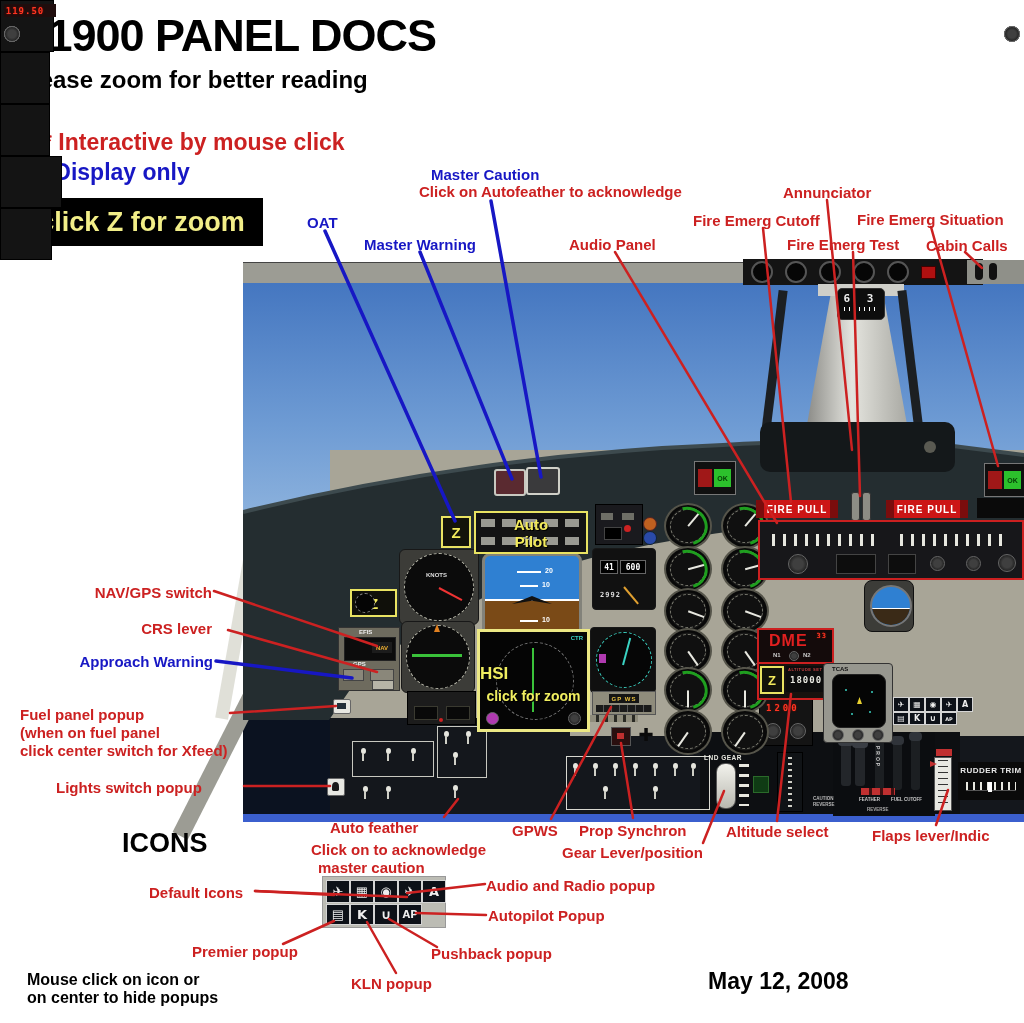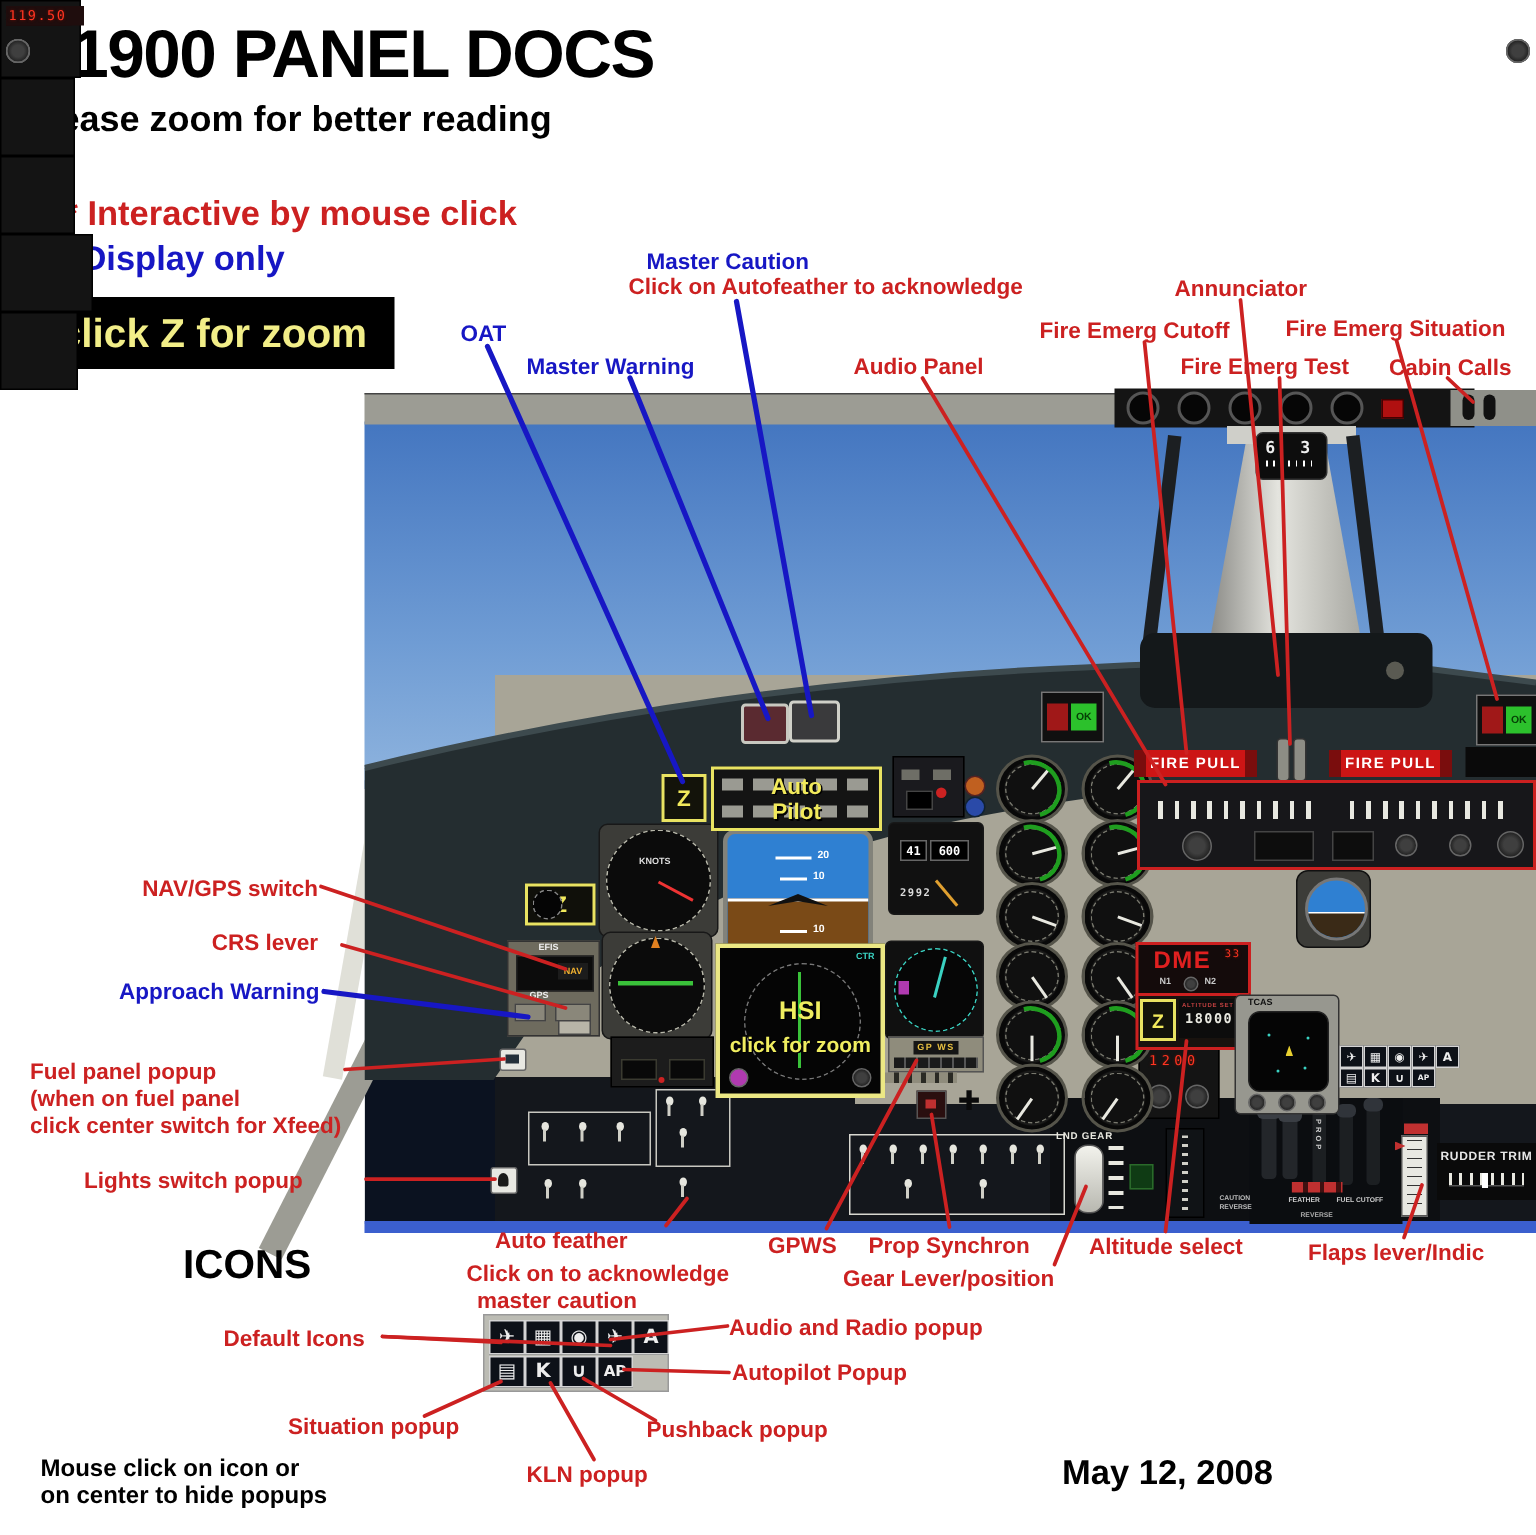--- a/index.html
+++ b/index.html
@@ -2,21 +2,21 @@
 <html><head>
 <meta charset="utf-8">
 <style>
   html,body{margin:0;padding:0;background:#fff}
   #stage{position:relative;width:1024px;height:1023px;background:#fff;overflow:hidden;
          font-family:"Liberation Sans",sans-serif}
   .abs{position:absolute}
   .lbl{position:absolute;font:bold 15px "Liberation Sans",sans-serif;white-space:nowrap;z-index:9}
   .red{color:#cc2121}
   .blue{color:#1717c4}
-  .seg{font-family:"DejaVu Sans Mono",monospace;font-weight:normal;color:#ff3522;
+  .seg{font-family:"DejaVu Sans Mono",monospace;font-weight:bold;color:#ff3522;
        letter-spacing:1px;text-shadow:0 0 2px #7a1005}
   .ybox{position:absolute;border:2px solid #e9e362;background:#13130a;color:#f2ea5c;
         font:bold 15px "Liberation Sans",sans-serif;display:flex;align-items:center;justify-content:center;z-index:4}
   .rbox{position:absolute;border:2px solid #cc2020;z-index:4}
   .gauge{position:absolute;border-radius:50%;z-index:3;
          background:radial-gradient(circle,#101010 55%,#1d1d1c 58%,#090909 62%);
          border:2px solid #55544a}
   .gauge::before{content:"";position:absolute;inset:4px;border-radius:50%;border:1px dashed #9a9a8c;opacity:.75}
   .gauge .ndl{position:absolute;left:calc(50% - 1px);top:9%;width:2px;height:41%;
               background:#e8e8e0;transform-origin:50% 100%}
@@ -185,21 +185,21 @@
     <div class="abs" style="left:407px;top:691px;width:67px;height:32px;background:#1c1c1c;border:1px solid #000;z-index:3">
       <span class="abs" style="left:6px;top:14px;width:22px;height:12px;background:#090909;border:1px solid #3a3a30"></span>
       <span class="abs" style="left:38px;top:14px;width:22px;height:12px;background:#090909;border:1px solid #3a3a30"></span>
       <span class="abs" style="left:31px;top:26px;width:4px;height:4px;border-radius:50%;background:#c22"></span>
     </div>
 
     <div class="abs" style="left:477px;top:629px;width:107px;height:97px;border:3px solid #ece884;background:#050505;z-index:4">
       <span class="abs" style="left:16px;top:10px;width:76px;height:76px;border-radius:50%;border:1px dashed #777"></span>
       <span class="abs" style="left:52px;top:16px;width:2px;height:64px;background:#3ac23a"></span>
       <span class="tiny" style="right:4px;top:3px;font-size:6px;color:#3ad2c2">CTR</span>
-      <span class="abs" style="left:0;top:32px;width:100%;text-align:center;font:bold 17px 'Liberation Sans',sans-serif;color:#f0ee60;text-shadow:1px 1px 0 #000">HSI</span>
+      <span class="abs" style="left:0;top:32px;width:100%;text-align:left;font:bold 17px 'Liberation Sans',sans-serif;color:#f0ee60;text-shadow:1px 1px 0 #000">HSI</span>
       <span class="abs" style="left:0;top:56px;width:100%;text-align:center;font:bold 14px 'Liberation Sans',sans-serif;color:#f0ee60;text-shadow:1px 1px 0 #000">click for zoom</span>
       <span class="knob" style="left:6px;bottom:4px;width:11px;height:11px;background:#b03ab0"></span>
       <span class="knob" style="right:6px;bottom:4px;width:11px;height:11px"></span>
     </div>
 
     <div class="bez" style="left:592px;top:548px;width:62px;height:60px;border-radius:4px;background:#111">
       <span class="abs" style="left:7px;top:11px;width:16px;height:12px;background:#000;border:1px solid #666;color:#fff;font:bold 8px 'DejaVu Sans Mono',monospace;display:flex;align-items:center;justify-content:center">41</span>
       <span class="abs" style="left:27px;top:11px;width:24px;height:12px;background:#000;border:1px solid #666;color:#fff;font:bold 8px 'DejaVu Sans Mono',monospace;display:flex;align-items:center;justify-content:center">600</span>
       <span class="abs" style="left:30px;top:16px;width:2px;height:22px;background:#e0a030;transform:rotate(140deg);transform-origin:50% 100%"></span>
       <span class="tiny" style="left:7px;top:42px;font:bold 7px 'DejaVu Sans Mono',monospace;color:#ddd;letter-spacing:1px">2992</span>
@@ -456,21 +456,21 @@
       <line x1="255" y1="891" x2="407" y2="897"></line>
       <line x1="485" y1="884" x2="407" y2="893"></line>
       <line x1="486" y1="915" x2="416" y2="913"></line>
       <line x1="334" y1="921" x2="283" y2="944"></line>
       <line x1="389" y1="919" x2="437" y2="947"></line>
       <line x1="367" y1="922" x2="396" y2="973"></line>
     </g>
   </svg>
 
   <div class="lbl blue" style="left:307px;top:214px">OAT</div>
-  <div class="lbl blue" style="left:351px;top:236px">Master Warning</div>
+  <div class="lbl blue" style="left:364px;top:236px">Master Warning</div>
   <div class="lbl blue" style="left:431px;top:166px">Master Caution</div>
   <div class="lbl red" style="left:419px;top:183px">Click on Autofeather to acknowledge</div>
   <div class="lbl red" style="left:569px;top:236px">Audio Panel</div>
   <div class="lbl red" style="left:783px;top:184px">Annunciator</div>
   <div class="lbl red" style="left:693px;top:212px">Fire Emerg Cutoff</div>
   <div class="lbl red" style="left:857px;top:211px">Fire Emerg Situation</div>
   <div class="lbl red" style="left:787px;top:236px">Fire Emerg Test</div>
   <div class="lbl red" style="left:926px;top:237px">Cabin Calls</div>
   <div class="lbl red" style="right:812px;top:584px">NAV/GPS switch</div>
   <div class="lbl red" style="right:812px;top:620px">CRS lever</div>
@@ -488,21 +488,21 @@
   <div class="lbl red" style="left:726px;top:823px">Altitude select</div>
   <div class="lbl red" style="left:872px;top:827px">Flaps lever/Indic</div>
 
   <div class="abs" style="left:122px;top:828px;font:bold 27px 'Liberation Sans',sans-serif;color:#000;z-index:9">ICONS</div>
 
   <div class="abs" id="legend-tray" style="left:322px;top:876px;width:122px;height:50px;background:#bcbcb4;border:1px solid #999;z-index:5"></div>
 
   <div class="lbl red" style="left:149px;top:884px">Default Icons</div>
   <div class="lbl red" style="left:486px;top:877px">Audio and Radio popup</div>
   <div class="lbl red" style="left:488px;top:907px">Autopilot Popup</div>
-  <div class="lbl red" style="left:192px;top:943px">Situation popup</div>
+  <div class="lbl red" style="left:192px;top:943px">Premier popup</div>
   <div class="lbl red" style="left:431px;top:945px">Pushback popup</div>
   <div class="lbl red" style="left:351px;top:975px">KLN popup</div>
 
   <div class="abs" style="left:27px;top:971px;font:bold 16px 'Liberation Sans',sans-serif;color:#000;z-index:9">Mouse click on icon or</div>
   <div class="abs" style="left:27px;top:989px;font:bold 16px 'Liberation Sans',sans-serif;color:#000;z-index:9">on center to hide popups</div>
 
   <div class="abs" style="left:708px;top:968px;font:bold 23px 'Liberation Sans',sans-serif;color:#000;z-index:9">May 12, 2008</div>
 
 </div>
 

